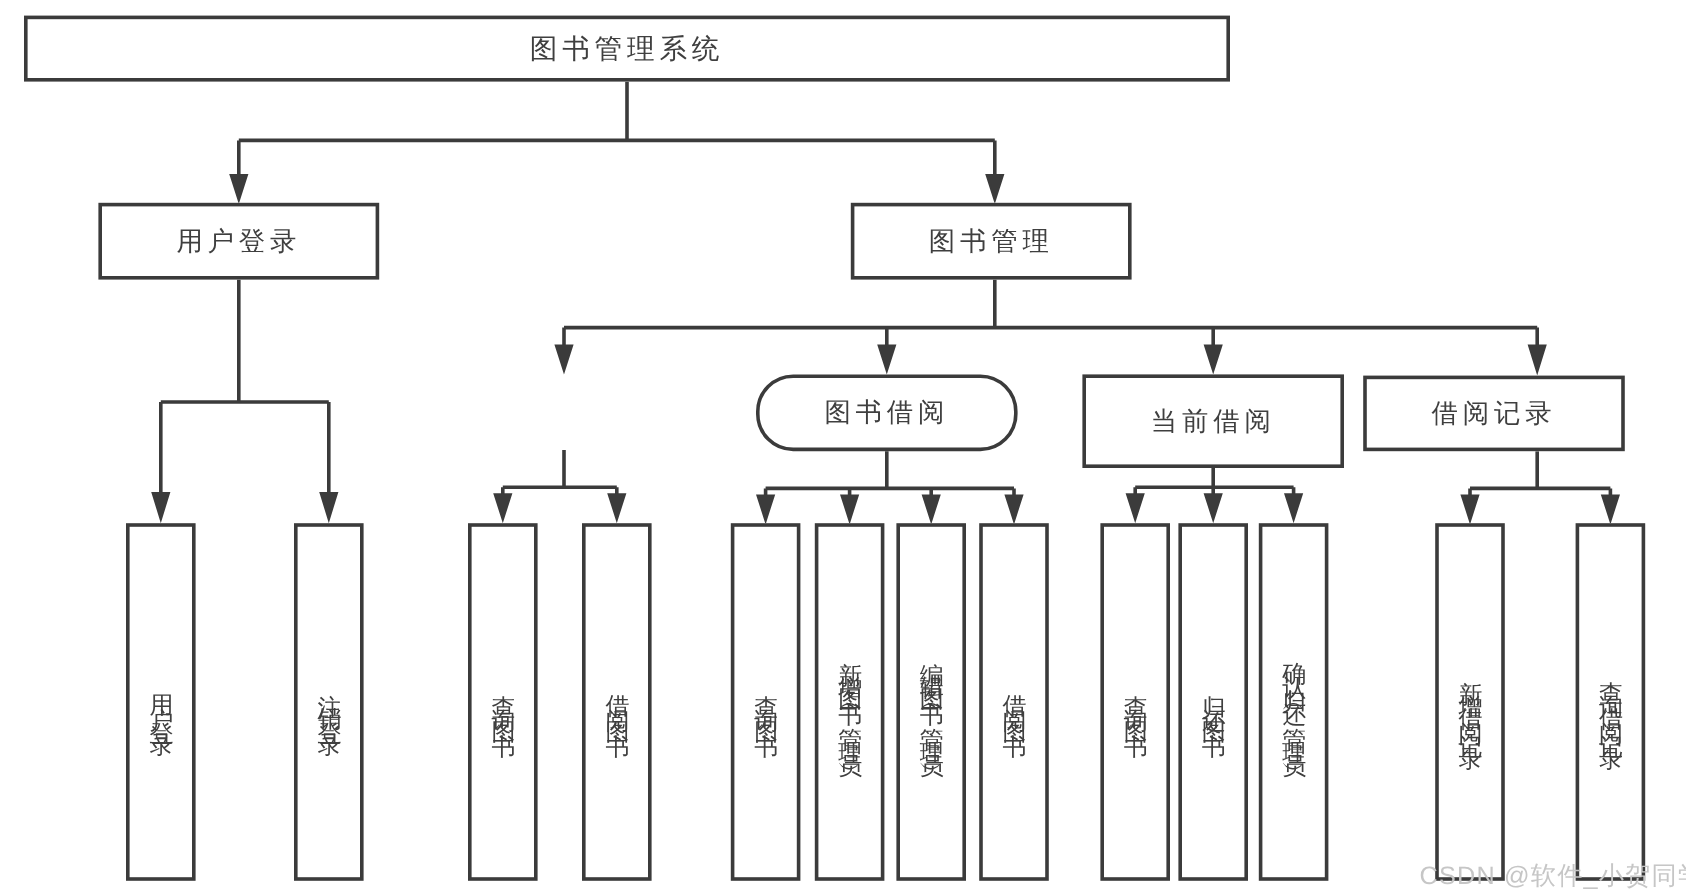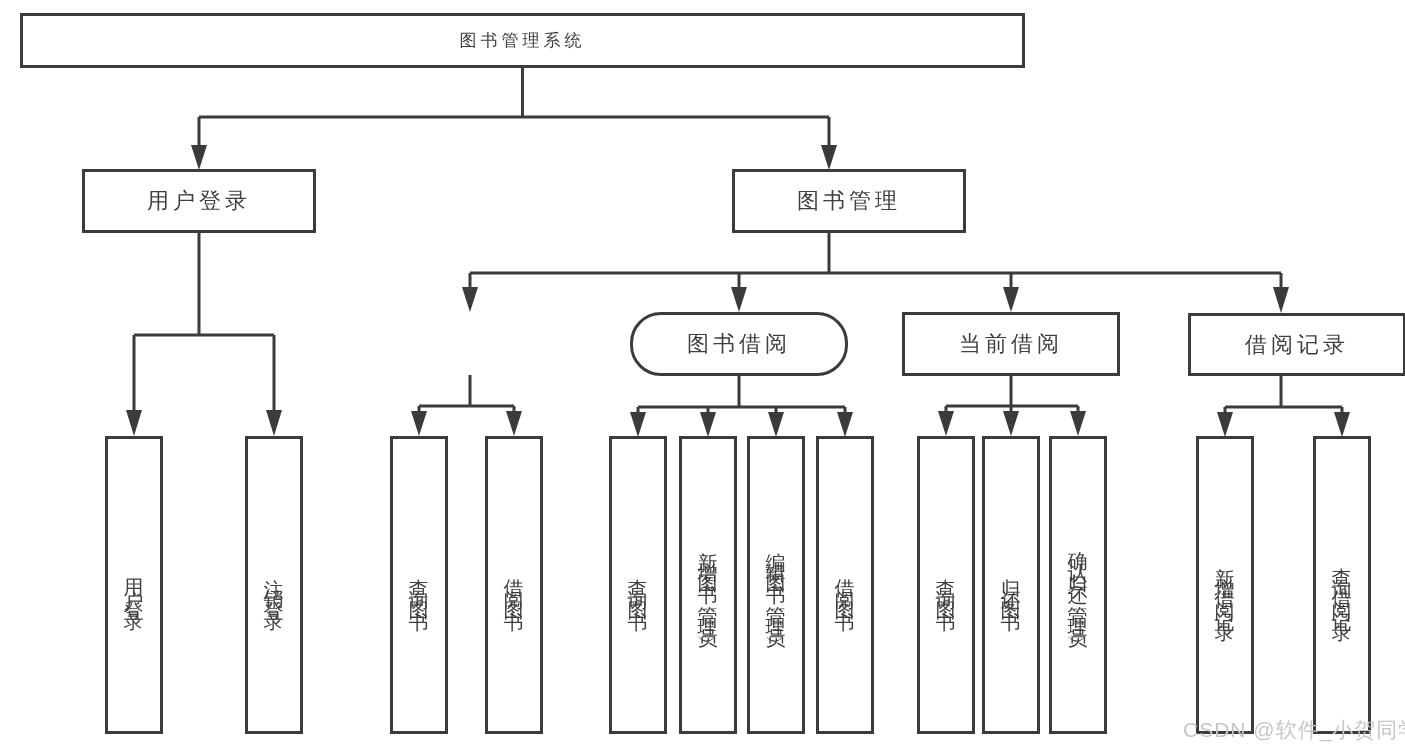--- a/index.html
+++ b/index.html
@@ -13,21 +13,21 @@
   svg.wires{position:absolute;left:0;top:0;z-index:1;}
   svg.wires path.line{stroke:var(--line,#3b3b3b);stroke-width:3;fill:none;}
   svg.wires path.arrow{fill:var(--line,#3b3b3b);stroke:none;}
   .hnode{
     position:absolute;z-index:2;box-sizing:border-box;
     border:3px solid var(--line,#3b3b3b);background:#fff;
     display:flex;align-items:center;justify-content:center;
     color:var(--text,#3f3f3f);font-size:22px;letter-spacing:4px;
     white-space:nowrap;
   }
-  .hnode.root{font-size:17px;}
+  .hnode.root{font-size:23px;}
   .leaf{
     position:absolute;z-index:2;box-sizing:border-box;
     top:436px;height:298px;width:58px;
     border:3px solid var(--line,#3b3b3b);background:#fff;
     display:flex;align-items:center;justify-content:center;
   }
   .leaf span{
     writing-mode:vertical-rl;text-orientation:mixed;
     font-size:20px;letter-spacing:11px;line-height:1;
     color:var(--text,#3f3f3f);
@@ -77,25 +77,25 @@
       M938 411 L954 411 L946 436 Z
       M1003 411 L1019 411 L1011 436 Z
       M1070 411 L1086 411 L1078 436 Z
       M1217 412 L1233 412 L1225 437 Z
       M1334 412 L1350 412 L1342 437 Z"></path>
   </svg>
 
   <div class="hnode root" style="left:20px;top:13px;width:1005px;height:55px;">图书管理系统</div>
 
   <div class="hnode" style="left:82px;top:169px;width:234px;height:64px;">用户登录</div>
-  <div class="hnode" style="left:732px;top:169px;width:234px;height:64px;">图书管理</div>
+  <div class="hnode" style="left:709px;top:169px;width:234px;height:64px;">图书管理</div>
 
   <div class="hnode" style="left:630px;top:312px;width:218px;height:64px;border-radius:31px;">图书借阅</div>
-  <div class="hnode" style="left:902px;top:312px;width:218px;height:64px;">当前借阅</div>
-  <div class="hnode" style="left:1188px;top:313px;width:218px;height:63px;">借阅记录</div>
+  <div class="hnode" style="left:902px;top:312px;width:218px;height:78px;">当前借阅</div>
+  <div class="hnode" style="left:1136px;top:313px;width:218px;height:63px;">借阅记录</div>
 
   <div class="leaf" style="left:105px;">
     <span>用户登录</span>
   </div>
   <div class="leaf" style="left:245px;">
     <span>注销登录</span>
   </div>
   <div class="leaf" style="left:390px;">
     <span>查询图书</span>
   </div>

